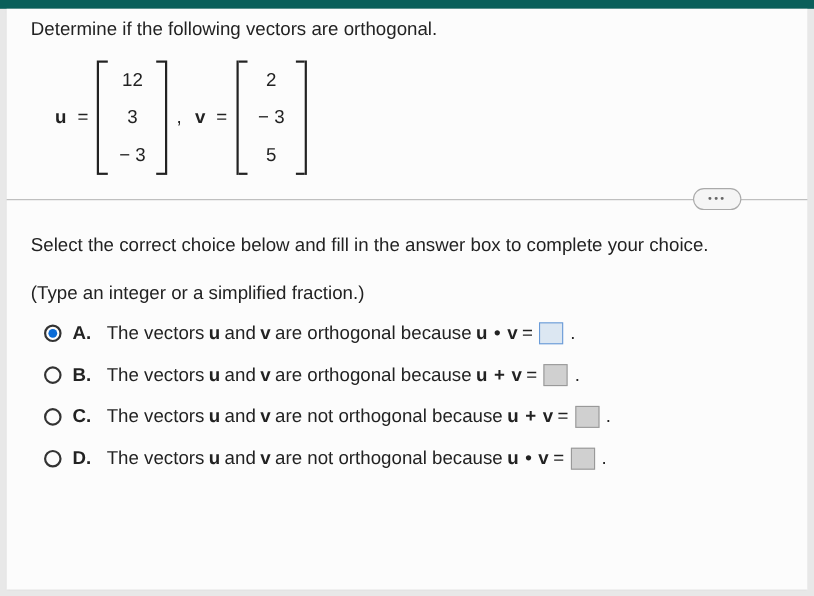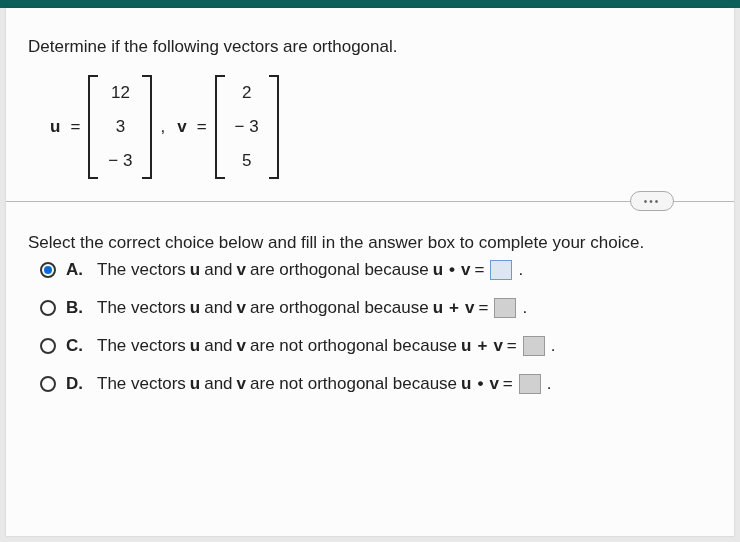--- a/index.html
+++ b/index.html
@@ -14,21 +14,21 @@
       overflow: hidden;
     }
     .topbar {
       height: 8px;
       background: linear-gradient(to bottom, #0a5f5a, #0a5f5a);
     }
     .page {
       background: #fcfcfc;
       margin: 0 6px 6px 6px;
       height: 528px;
-      padding: 29px 22px;
+      padding: 9px 22px;
       position: relative;
       box-shadow: 0 0 2px rgba(0,0,0,0.15);
     }
     .question-text { margin-bottom: 18px; }
     .vectors-row {
       display: flex;
       align-items: center;
       gap: 6px;
       margin-left: 22px;
       margin-bottom: 22px;
@@ -82,21 +82,21 @@
       border-radius: 10px;
       background: #f5f5f5;
       display: flex;
       align-items: center;
       justify-content: center;
       font-size: 10px;
       letter-spacing: 2px;
       color: #666;
       cursor: pointer;
     }
-    .instruction { margin-bottom: 4px; line-height: 1.5; }
+    .instruction { margin-bottom: 21px; line-height: 1.5; }
     .sub-instruction { margin-bottom: 16px; }
     .choice-row {
       display: flex;
       align-items: center;
       gap: 10px;
       margin-bottom: 18px;
       margin-left: 12px;
     }
     .radio {
       width: 16px; height: 16px;
@@ -163,20 +163,21 @@
       </div>
       <div class="bracket right"></div>
     </div>
   </div>
 
   <div class="divider-row">
     <div class="more-pill">•••</div>
   </div>
 
   <div class="instruction">Select the correct choice below and fill in the answer box to complete your choice.</div>
+  <div class="sub-instruction">(Type an integer or a simplified fraction.)</div>
 
   <div class="choice-row">
     <div class="radio selected">
         <div class="dot"></div>
       </div>
     <span class="choice-letter">A.</span>
     <span class="choice-text">
       <span>The vectors </span>
       <span class="bold-var">u</span>
       <span> and </span>

